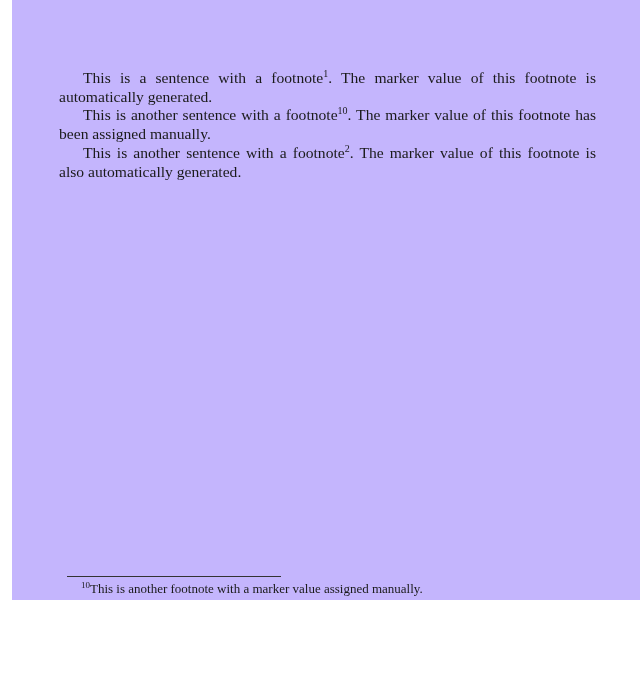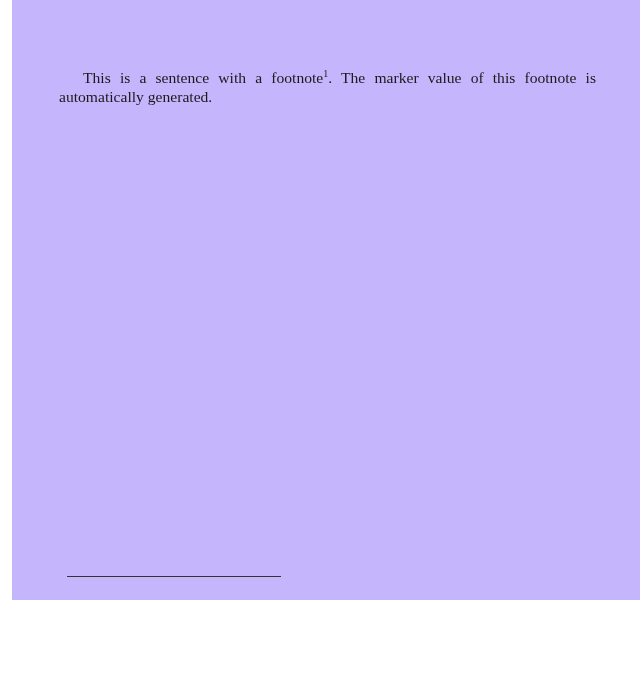--- a/index.html
+++ b/index.html
@@ -78,20 +78,23 @@
       display: inline;
     }
   </style>
 </head>
 <body>
 
 <div class="page">
 
   <div class="body-text">
     <p><span>This is a sentence with a footnote</span><sup>1</sup><span>. The marker value of this footnote is automatically generated.</span></p>
+    <p><span>This is another sentence with a footnote</span><sup>10</sup><span>. The marker value of this footnote has been assigned manually.</span></p>
+    <p><span>This is another sentence with a footnote</span><sup>2</sup><span>. The marker value of this footnote is also automatically generated.</span></p>
   </div>
 
   <div class="footnote-rule"></div>
 
   <div class="footnotes">
+    <div class="footnote"><span class="fn-mark">10</span><span class="fn-text">This is another footnote with a marker value assigned manually.</span></div>
   </div>
 
 </div>
 
 </body></html>

